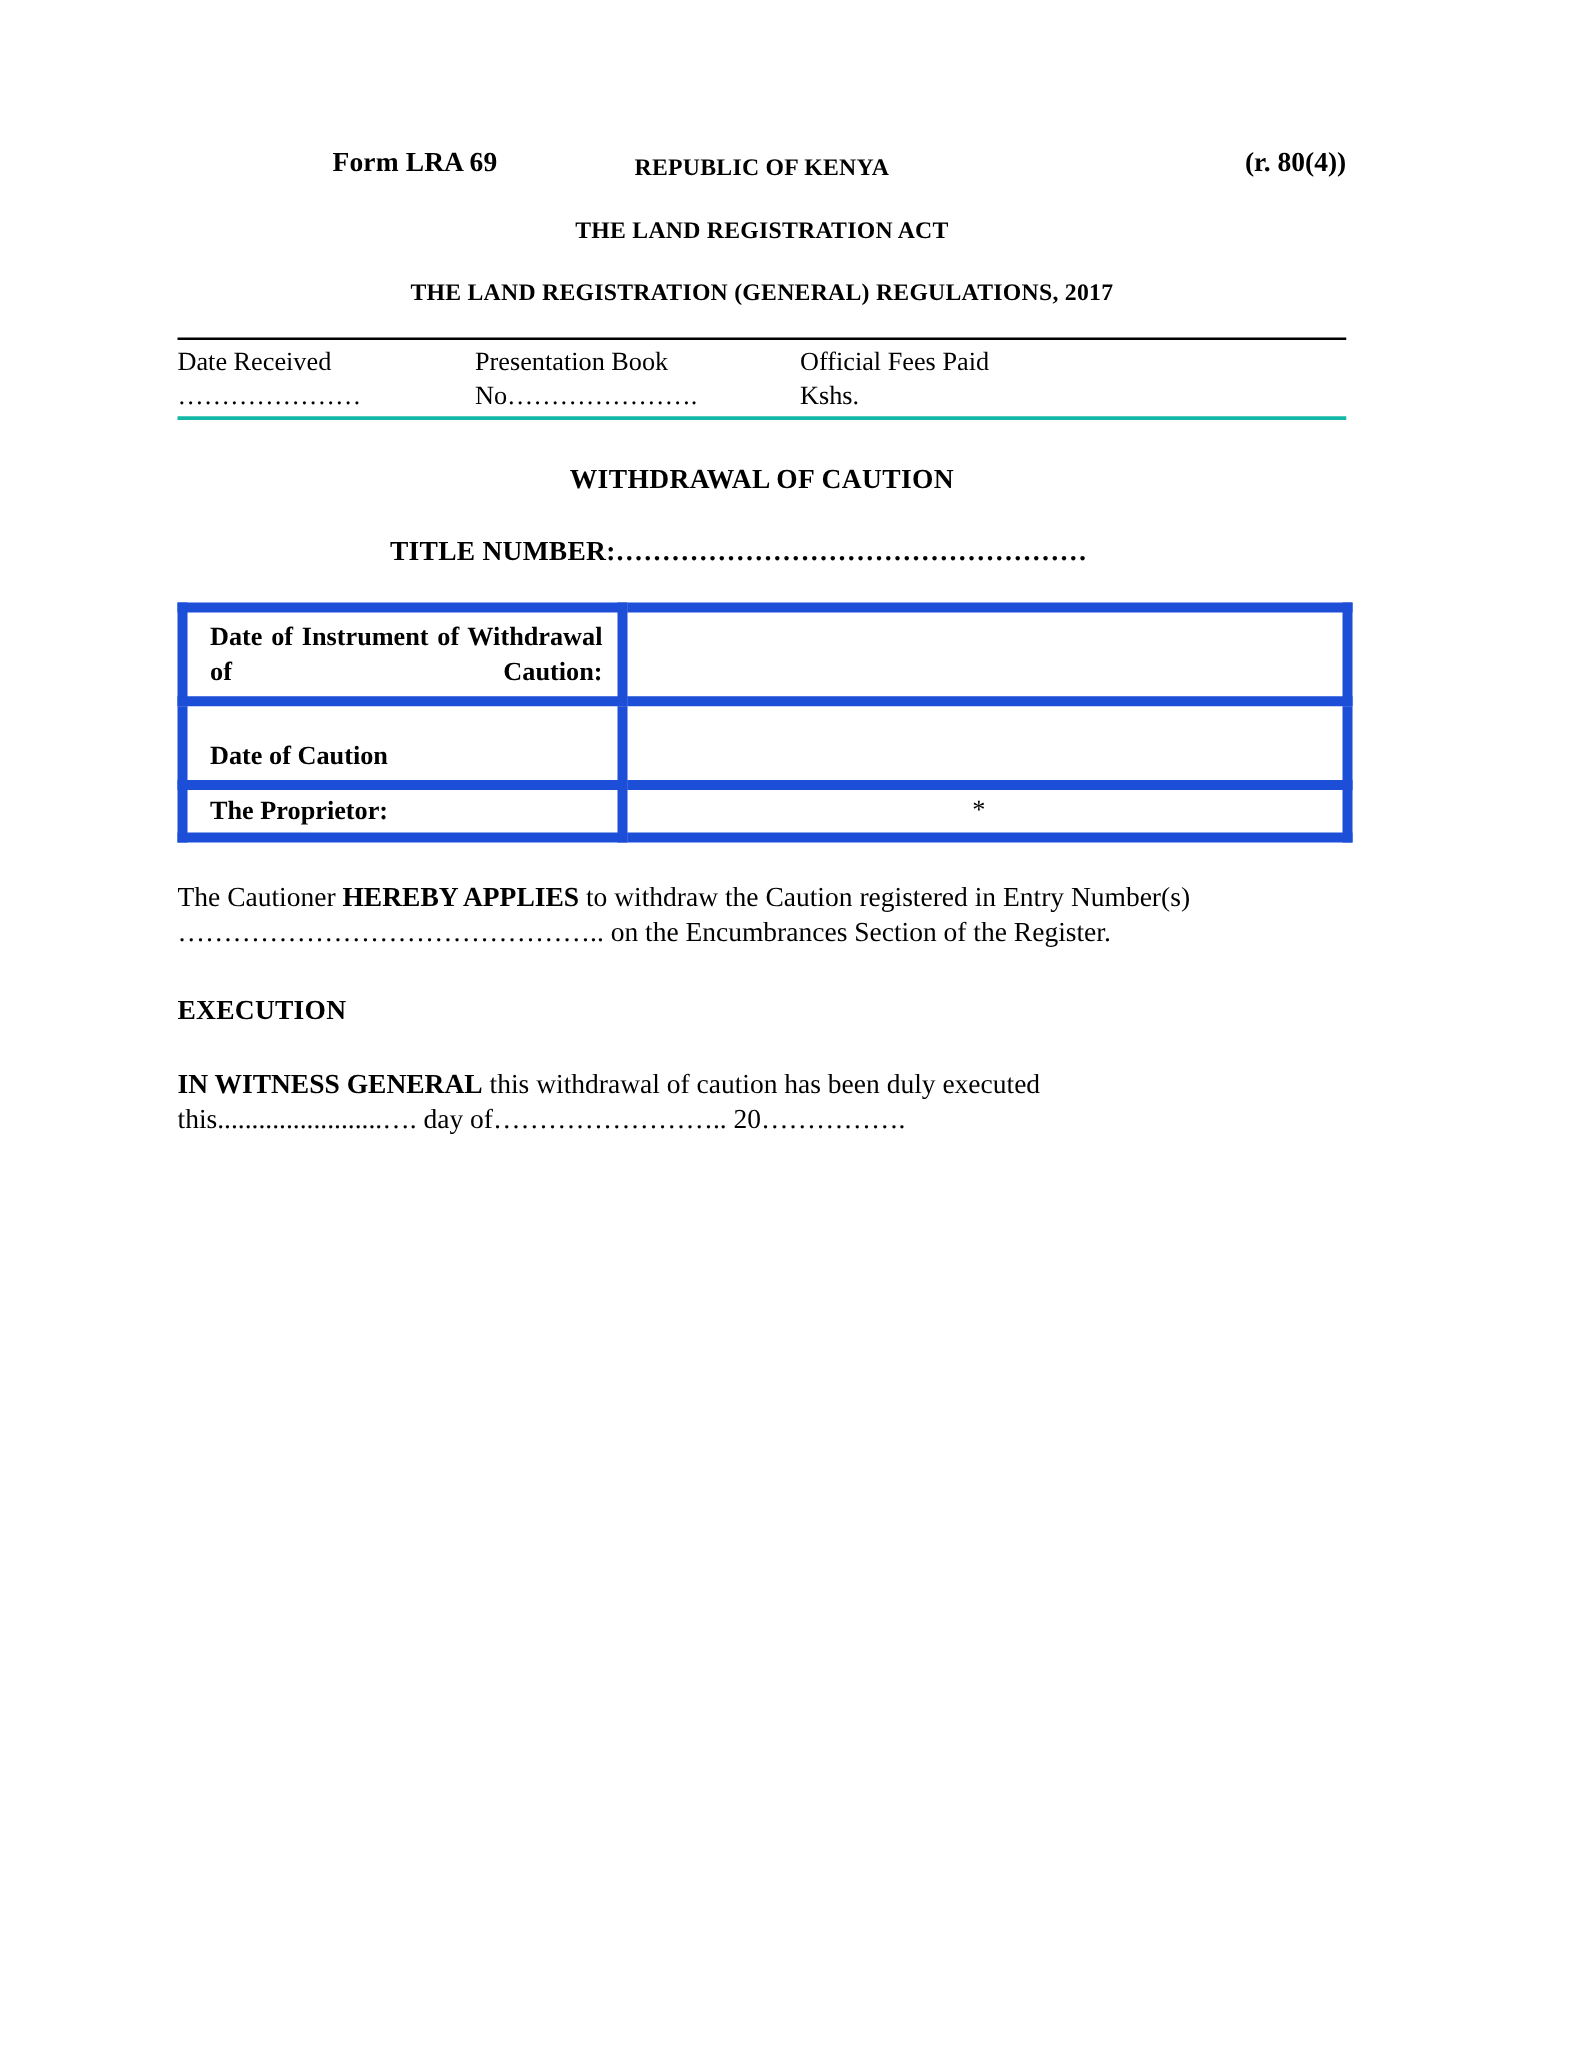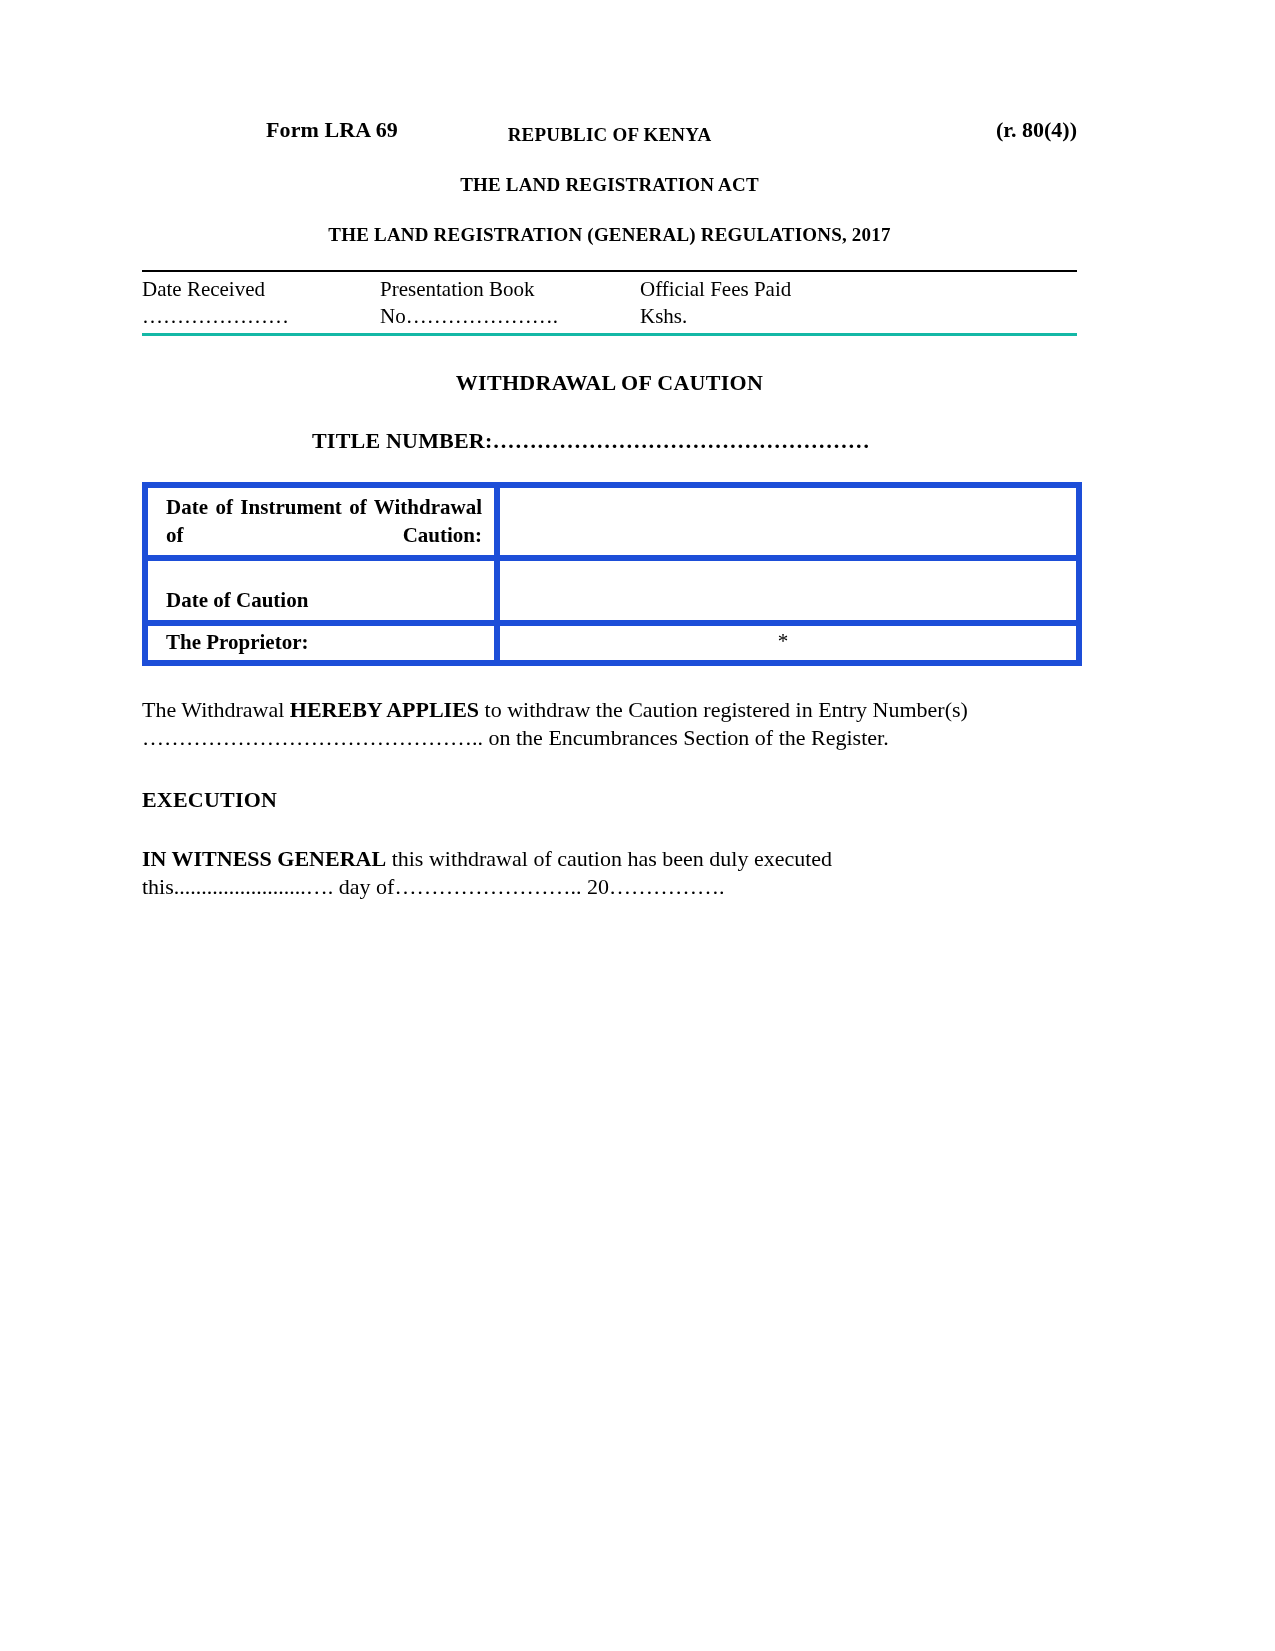--- a/index.html
+++ b/index.html
@@ -89,21 +89,21 @@
   }
 
   
   table.main {
     margin-top: 28px;
     border-collapse: collapse;
     width: 940px;
     table-layout: fixed;
   }
   table.main td {
-    border: 6px solid #1d4ed8;
+    border: 8px solid #1d4ed8;
     vertical-align: top;
     font-size: 21px;
     line-height: 1.3;
   }
   td.label {
     width: 352px;
     font-weight: bold;
     padding: 6px 12px 6px 18px;
   }
   td.label.justify {
@@ -194,21 +194,21 @@
           <td class="value"></td>
         </tr>
         <tr class="r4">
           <td class="label">The Proprietor:</td>
           <td class="value star">*</td>
         </tr>
       </tbody>
     </table>
 
     <div class="body-p">
-      <span>The Withdrawal </span><b>HEREBY APPLIES</b><span> to withdraw the Caution registered in Entry Number(s)</span><br>
+      <span>The Cautioner </span><b>HEREBY APPLIES</b><span> to withdraw the Caution registered in Entry Number(s)</span><br>
       <span>………………………………………..</span><span> on the Encumbrances Section of the Register.</span>
     </div>
 
     <div class="exec-head">EXECUTION</div>
 
     <div class="witness-p">
       <b>IN WITNESS GENERAL</b><span> this withdrawal of caution has been duly executed</span><br>
       <span class="nowrapline">this........................…. day of…………………….. 20…………….</span>
     </div>
 

